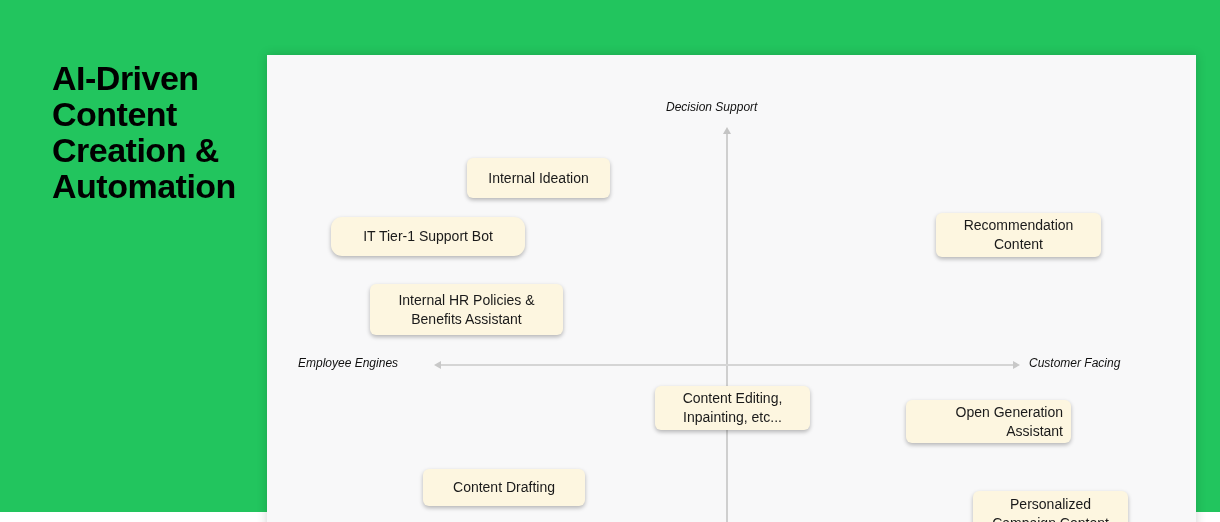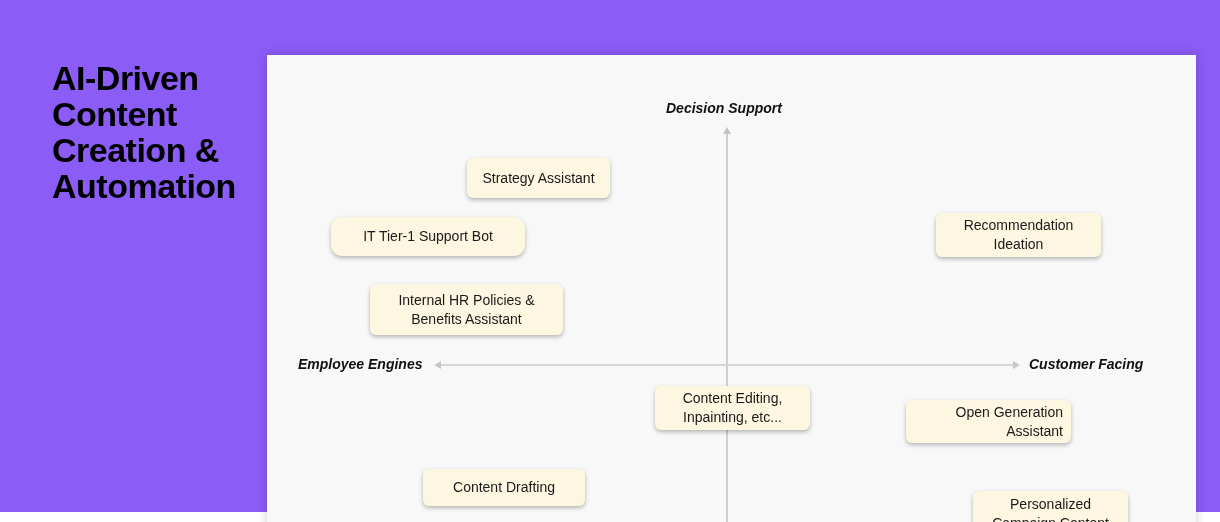--- a/index.html
+++ b/index.html
@@ -8,21 +8,21 @@
       background: #ffffff;
       width: 1220px;
       height: 522px;
       overflow: hidden;
       font-family: "Liberation Sans", sans-serif;
     }
     .page {
       position: relative;
       width: 1220px;
       height: 512px;
-      background: #8b5cf6;
+      background: #22c55e;
     }
     .title {
       position: absolute;
       left: 52px;
       top: 60px;
       width: 210px;
       font-family: "Liberation Sans", sans-serif;
       font-weight: bold;
       font-size: 34px;
       line-height: 36px;
@@ -80,23 +80,23 @@
       top: 361px;
       width: 0;
       height: 0;
       border-top: 4px solid transparent;
       border-bottom: 4px solid transparent;
       border-left: 7px solid #c8c8c8;
     }
     .axis-label {
       position: absolute;
       font-family: "Liberation Sans", sans-serif;
-      font-weight: bold;
+      font-weight: normal;
       font-style: italic;
-      font-size: 14px;
+      font-size: 12px;
       color: #111111;
       white-space: nowrap;
     }
     .card {
       position: absolute;
       background: #fdf6e0;
       border-radius: 6px;
       box-shadow: 0 2px 4px rgba(0,0,0,0.28);
       display: flex;
       align-items: center;
@@ -124,35 +124,35 @@
   <div class="axis-v-arrow"></div>
   <div class="axis-h"></div>
   <div class="axis-h-arrow-left"></div>
   <div class="axis-h-arrow-right"></div>
 
   <div class="axis-label" style="left:666px; top:100px;">Decision Support</div>
   <div class="axis-label" style="left:298px; top:356px;">Employee Engines</div>
   <div class="axis-label" style="left:1029px; top:356px;">Customer Facing</div>
 
   <div class="card" style="left:467px; top:158px; width:143px; height:40px;">
-    <span>Strategy Assistant</span>
+    <span>Internal Ideation</span>
   </div>
 
   <div class="card" style="left:331px; top:217px; width:194px; height:39px;border-radius:11px;">
     <span>IT Tier-1 Support Bot</span>
   </div>
 
 
   <div class="card" style="left:341px; top:284px; width:193px; height:51px;margin-left:29px;">
     <span>Internal HR Policies &amp; Benefits Assistant</span>
   </div>
 
 
   <div class="card" style="left:936px; top:213px; width:165px; height:44px;">
-    <span>Recommendation Ideation</span>
+    <span>Recommendation Content</span>
   </div>
 
   <div class="card" style="left:632px; top:386px; width:155px; height:44px;margin-left:23px;">
     <span>Content Editing, Inpainting, etc...</span>
   </div>
 
   <div class="card" style="left:906px; top:400px; width:165px; height:43px;text-align:right;">
     <span>Open Generation Assistant</span>
   </div>
 

